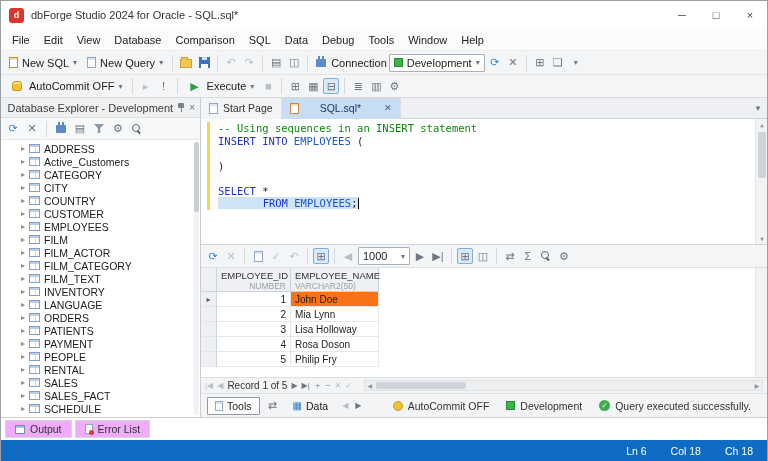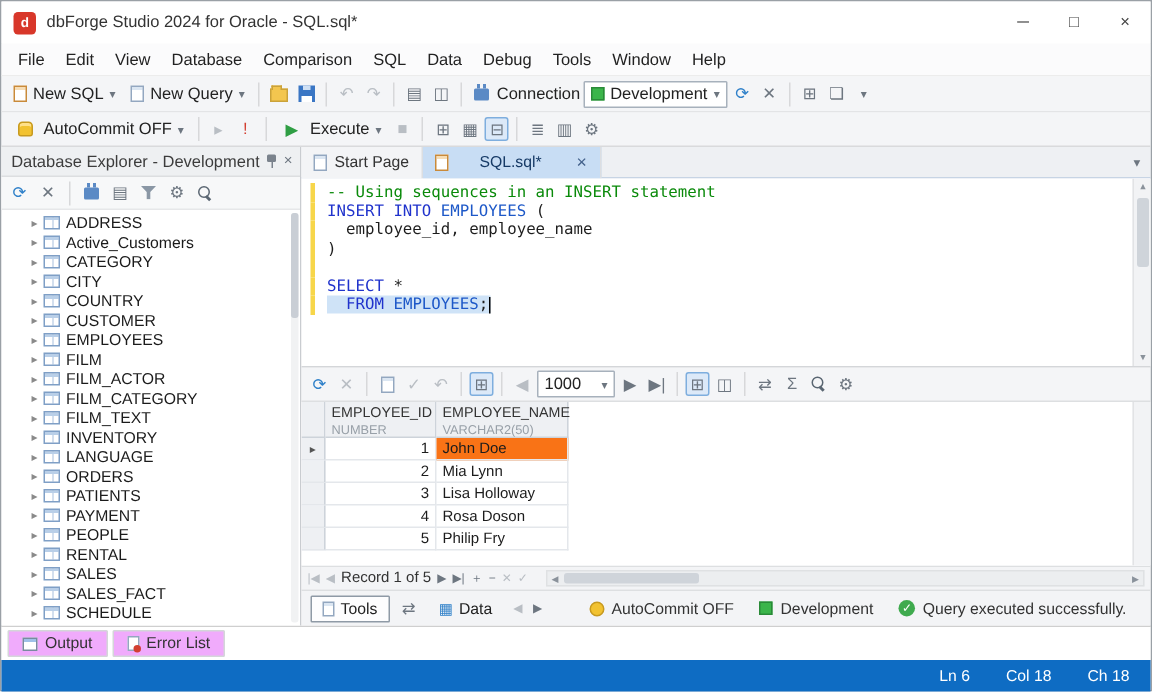--- a/index.html
+++ b/index.html
@@ -85,35 +85,35 @@
   
   .editor { height: 126px; flex: none; position: relative; background: #fff; border-bottom: 1px solid #d4d6d9; font-family: "DejaVu Sans Mono", monospace; font-size: 10.5px; padding-top: 3px; overflow: hidden; }
   .ed-line { position: relative; height: 12.5px; line-height: 12.5px; white-space: pre; padding-left: 17px; }
   .changebar { position: absolute; left: 6px; top: 0; width: 3px; height: 12.5px; background: #f7d64a; }
   .tok-c { color: #0a8a0a; }
   .tok-k { color: #2033cc; }
   .tok-t { color: #1d58c8; }
   .tok-p { color: #1d1d1d; }
   .tok-s { color: #b02525; }
   .tok-o { color: #767b82; }
-  .line-content.current { background: #cfe3f7; }
+  .line-content.current { background: #cfe3f7; padding-left: 32px; }
   .caret { display: inline-block; width: 1.5px; height: 11px; background: #000; vertical-align: text-bottom; }
   .ed-vscroll { position: absolute; top: 0; right: 0; bottom: 0; width: 12px; background: #f2f3f5; border-left: 1px solid #e2e3e5; }
   .ed-vscroll .arr { position: absolute; left: 0; width: 12px; height: 11px; display: flex; align-items: center; justify-content: center; font-size: 6px; color: #8a929b; }
   .ed-vscroll .arr.up { top: 0; } .ed-vscroll .arr.down { bottom: 0; }
   .ed-thumb { position: absolute; left: 2px; top: 13px; width: 8px; height: 46px; background: #cfd4da; border-radius: 2px; }
 
   
   .results { flex: 1; display: flex; flex-direction: column; min-height: 0; }
   .res-toolbar { height: 23px; flex: none; display: flex; align-items: center; gap: 2px; padding: 0 4px; background: #f4f5f7; border-bottom: 1px solid #dddfe1; }
   .gridwrap { flex: 1; position: relative; background: #fff; overflow: hidden; font-size: 10px; }
   .grid-header { display: flex; height: 24px; }
   .gsel-corner { width: 16px; flex: none; background: #eef0f3; border-right: 1px solid #cdd3da; border-bottom: 1px solid #cdd3da; }
   .gcol { border-right: 1px solid #cdd3da; border-bottom: 1px solid #cdd3da; background: #eef0f3; padding: 2px 4px; }
-  .gcol.c0 { width: 74px; } .gcol.c1 { width: 88px; }
+  .gcol.c0 { width: 74px; text-align: right; } .gcol.c1 { width: 88px; }
   .gcol-name { font-size: 9.5px; color: #333; }
   .gcol-type { font-size: 8.5px; color: #98a0a8; }
   .grow { display: flex; height: 15px; }
   .gsel { width: 16px; flex: none; background: #eef0f3; border-right: 1px solid #cdd3da; border-bottom: 1px solid #e4e7eb; color: #555; font-size: 8px; display: flex; align-items: center; justify-content: center; }
   .gcell { border-right: 1px solid #e4e7eb; border-bottom: 1px solid #e4e7eb; padding: 0 4px; display: flex; align-items: center; color: #1c1c1c; }
   .gcell.c0 { width: 74px; justify-content: flex-end; }
   .gcell.c1 { width: 88px; }
   .gcell.selected { background: #f97316; }
   .grid-vscroll { position: absolute; top: 0; right: 0; bottom: 0; width: 12px; background: #f2f3f5; border-left: 1px solid #e2e3e5; }
 
@@ -392,21 +392,21 @@
             <span class="tab-close">✕</span>
           </div>
           <span class="spacer"></span>
         <span class="tablist-dd">▾</span>
       </div>
 
       <div class="editor">
         <div>
             <div class="ed-line"><span class="changebar"></span><span class="line-content"><span class="tok-c">-- Using sequences in an INSERT statement</span></span></div>
             <div class="ed-line"><span class="changebar"></span><span class="line-content"><span class="tok-k">INSERT INTO </span><span class="tok-t">EMPLOYEES</span><span class="tok-p"> (</span></span></div>
-            <div class="ed-line"><span class="changebar"></span><span class="line-content"><span class="tok-p">  employee_id, employee_name</span></span></div>
+            <div class="ed-line"><span class="changebar"></span></div>
             <div class="ed-line"><span class="changebar"></span><span class="line-content"><span class="tok-p">)</span></span></div>
             <div class="ed-line"><span class="changebar"></span><span class="line-content"></span></div>
             <div class="ed-line"><span class="changebar"></span><span class="line-content"><span class="tok-k">SELECT</span><span class="tok-p"> *</span></span></div>
             <div class="ed-line"><span class="changebar"></span><span class="line-content current"><span class="tok-p">  </span><span class="tok-k">FROM</span><span class="tok-p"> </span><span class="tok-t">EMPLOYEES</span><span class="tok-p">;</span><span class="caret"></span></span></div>
           </div>
         <div class="ed-vscroll">
           <div class="arr up">▲</div>
           <div class="ed-thumb"></div>
           <div class="arr down">▼</div>
         </div>

